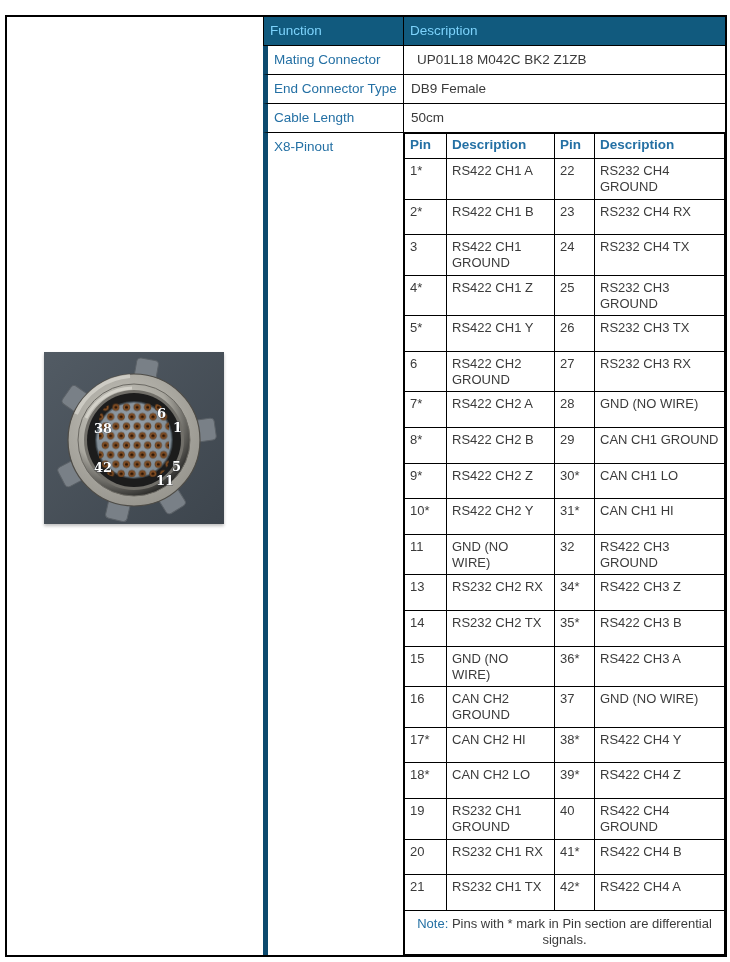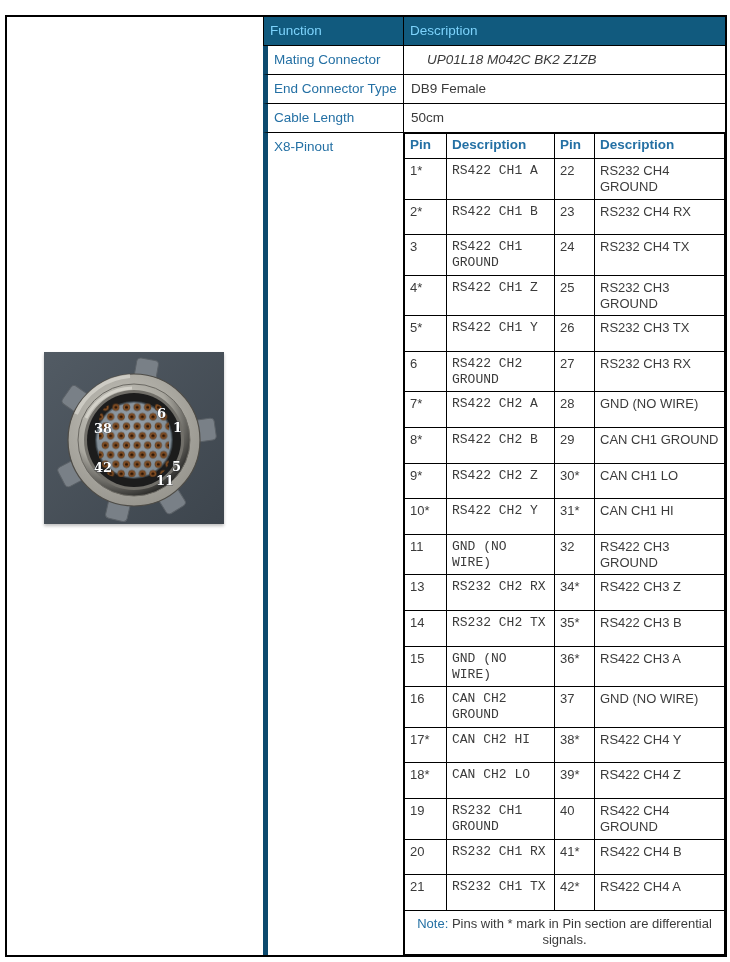--- a/index.html
+++ b/index.html
@@ -21,21 +21,21 @@
     padding:6px 6px 0 6px;border-left:1px solid #000;border-bottom:1px solid #000;
   }
   .lbl{
     color:#2470a4;font-size:13.5px;padding:6px 6px 0 6px;
     border-left:5px solid #0c4a6e;border-bottom:1px solid #000;background:#fff;
   }
   .val{
     color:#3b3b3b;font-size:13.5px;padding:6px 6px 0 7px;
     border-left:1px solid #000;border-bottom:1px solid #000;background:#fff;
   }
-  .val.mating{padding-left:23px;font-style:italic;}
+  .val.mating{padding-left:13px;}
   .pinout-cell{
     border-left:1px solid #000;background:#fff;padding:0;
   }
   .lbl.toplbl{border-bottom:none;}
   table.pinout{
     width:100%;height:100%;border-collapse:collapse;table-layout:fixed;
   }
   table.pinout th,table.pinout td{
     border:1px solid #000;vertical-align:top;text-align:left;
     font-size:13px;line-height:1.22;color:#3b3b3b;
@@ -44,21 +44,21 @@
   table.pinout th{
     color:#2470a4;font-weight:bold;font-size:13.5px;
     padding:3px 4px 3px 5px;height:18px;
   }
   table.pinout td{padding:4px 4px 2px 5px;}
   table.pinout tbody tr{height:34px;}
   col.c-pin1{width:42px;}
   col.c-desc1{width:108px;}
   col.c-pin2{width:40px;}
   col.c-desc2{width:auto;}
-  td.desc-col1{padding-right:4px;font-family:Liberation Mono, monospace;}
+  td.desc-col1{padding-right:4px;}
   td.desc-col2{padding-right:14px;margin-top:9px;}
   tr.note-row td{padding:5px 6px 4px 6px;height:34px;text-align:center;}
   .note-prefix{color:#2470a4;}
   .note-text{color:#3b3b3b;}
   .connector-photo{
     position:absolute;left:37px;top:335px;width:180px;height:172px;
     box-shadow:0 2px 3px rgba(0,0,0,0.25);
   }
   .pin-label{
     font-family:"DejaVu Serif",serif;font-weight:bold;font-size:13px;fill:#ffffff;

